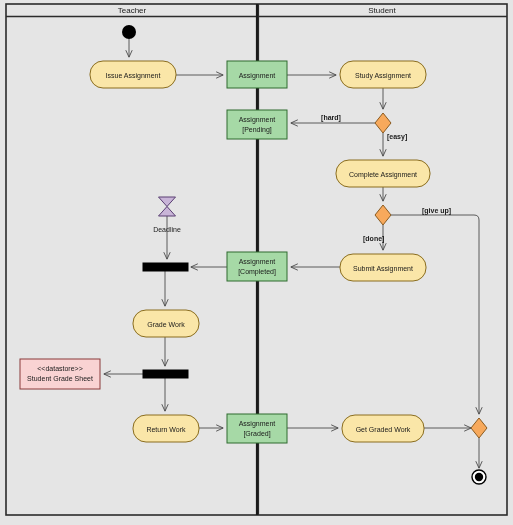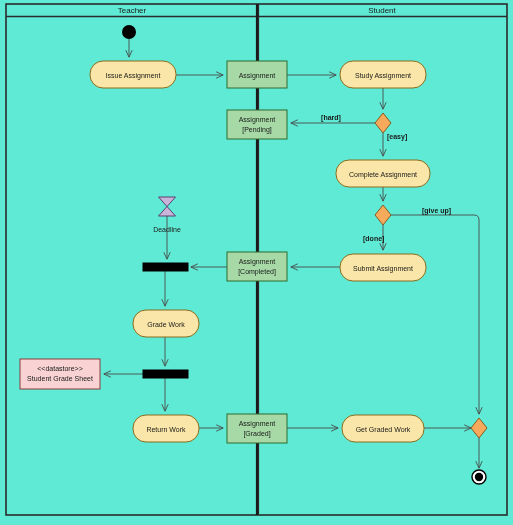--- a/index.html
+++ b/index.html
@@ -10,21 +10,21 @@
   body {
     width: 513px;
     height: 525px;
     overflow: hidden;
     font-family: "Liberation Sans", sans-serif;
   }
   #diagram-root {
     position: relative;
     width: 513px;
     height: 525px;
-    background: #5eead4;
+    background: #e5e5e5;
   }
   svg {
     display: block;
   }
   .lane-title {
     font-family: "Liberation Sans", sans-serif;
     font-size: 8px;
     fill: #1a1a1a;
   }
   .node-label {

